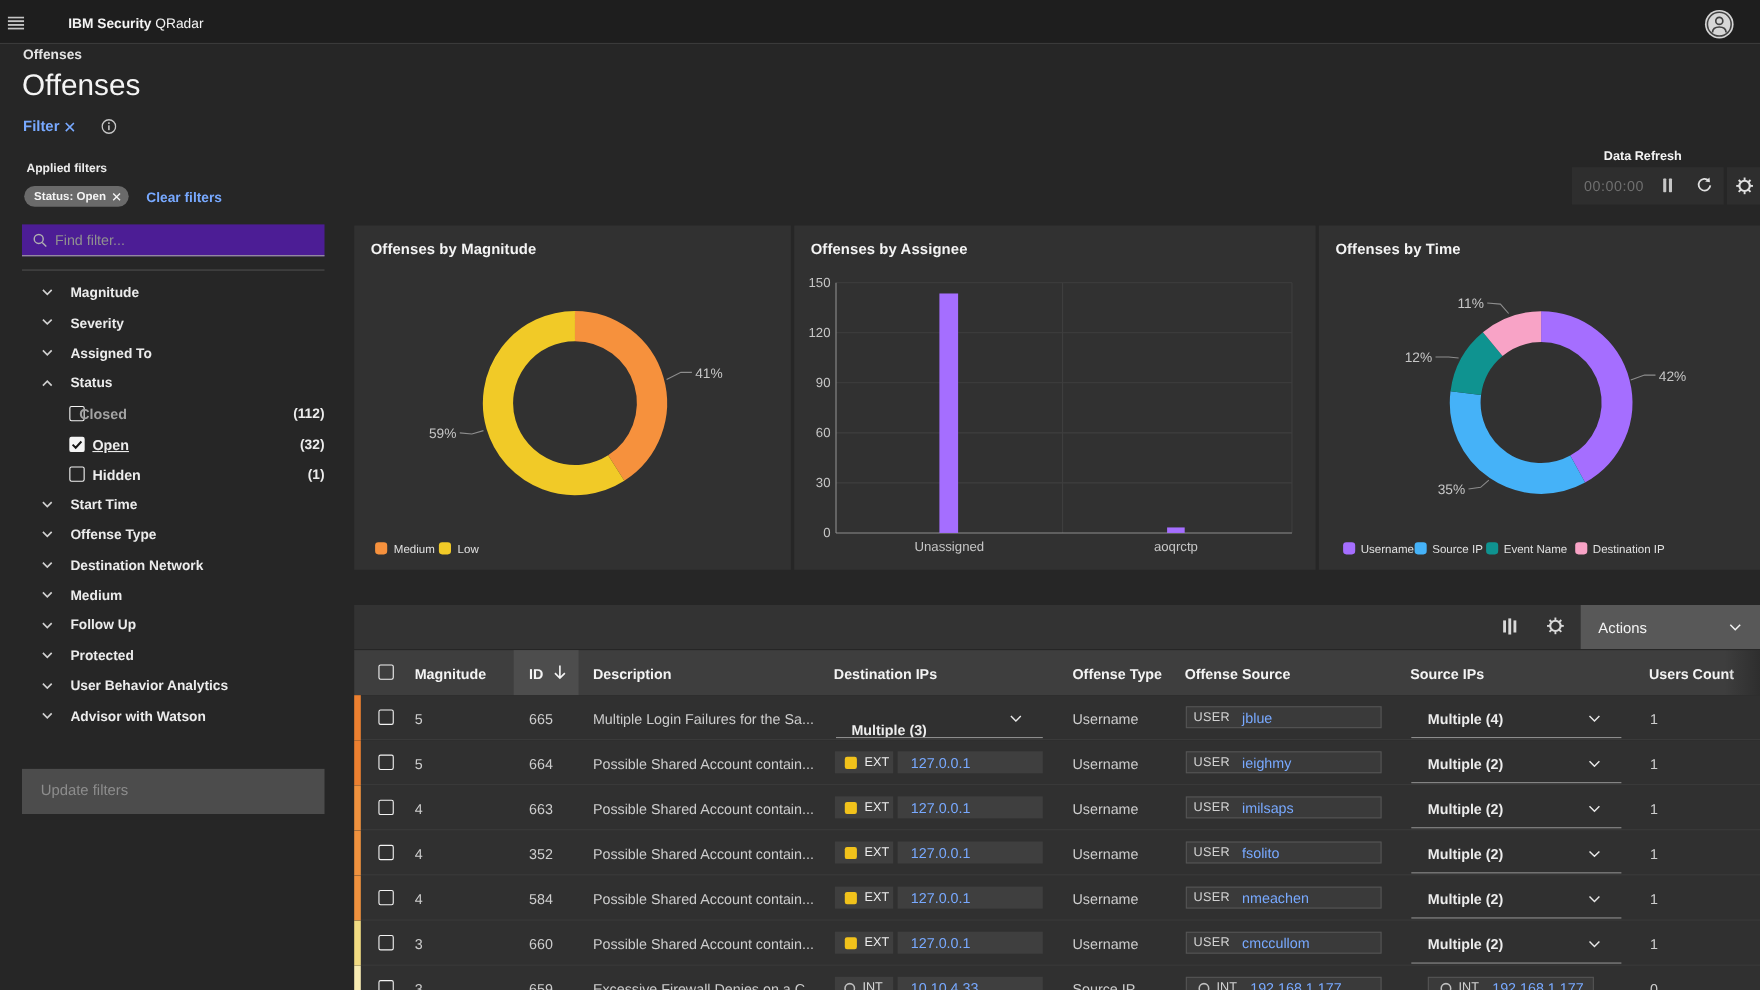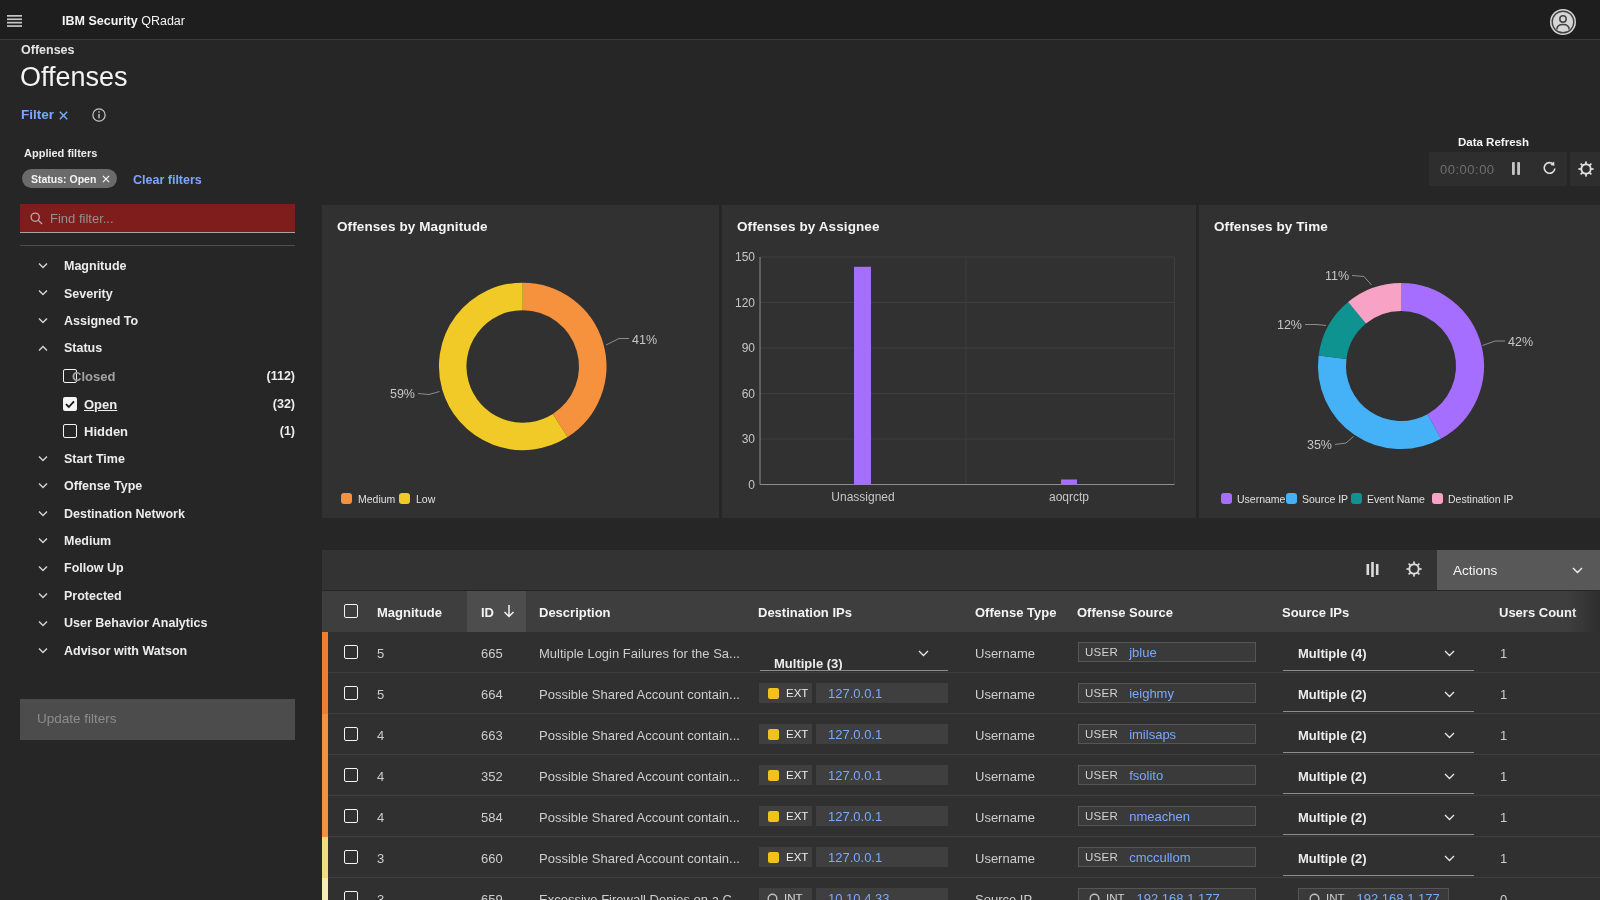--- a/index.html
+++ b/index.html
@@ -80,21 +80,21 @@
 
   <div class="abs" style="left:24px;top:147px;font-size:11px;font-weight:600;color:#ececec;">Applied filters</div>
   <div class="abs" style="left:22px;top:169px;height:19px;background:#6a6a6a;border-radius:10px;padding:0 7px 0 9px;display:flex;align-items:center;">
     <span style="font-size:10.5px;font-weight:600;color:#f4f4f4;">Status: Open</span>
     <svg style="margin-left:6px;" width="8" height="8" viewBox="0 0 9 9">
         <path d="M1 1 L8 8 M8 1 L1 8" stroke="#f4f4f4" stroke-width="1.4"></path>
       </svg>
   </div>
   <div class="abs blue" style="left:133px;top:173px;font-size:12.5px;font-weight:600;">Clear filters</div>
 
-  <div class="abs" style="left:20px;top:204px;width:275px;height:29px;background:#7f1d1d;border-bottom:1.5px solid #a4a4a4;">
+  <div class="abs" style="left:20px;top:204px;width:275px;height:29px;background:#4c1d95;border-bottom:1.5px solid #a4a4a4;">
     <svg class="abs" style="left:10px;top:8px;" width="13" height="13" viewBox="0 0 14 14">
       <circle cx="5.6" cy="5.6" r="4.4" fill="none" stroke="#b0b0b0" stroke-width="1.4"></circle>
       <path d="M9 9 L13 13" stroke="#b0b0b0" stroke-width="1.4"></path>
     </svg>
     <div class="abs" style="left:30px;top:7px;font-size:13px;color:#909090;">Find filter...</div>
   </div>
   <div class="abs" style="left:20px;top:245px;width:275px;height:1px;background:#4d4d4d;"></div>
 
   <svg class="abs" style="left:38px;top:262px;" width="10" height="7" viewBox="0 0 10 7">
       <path d="M1 1.5 L5 5.5 L9 1.5" fill="none" stroke="#d0d0d0" stroke-width="1.5"></path>

